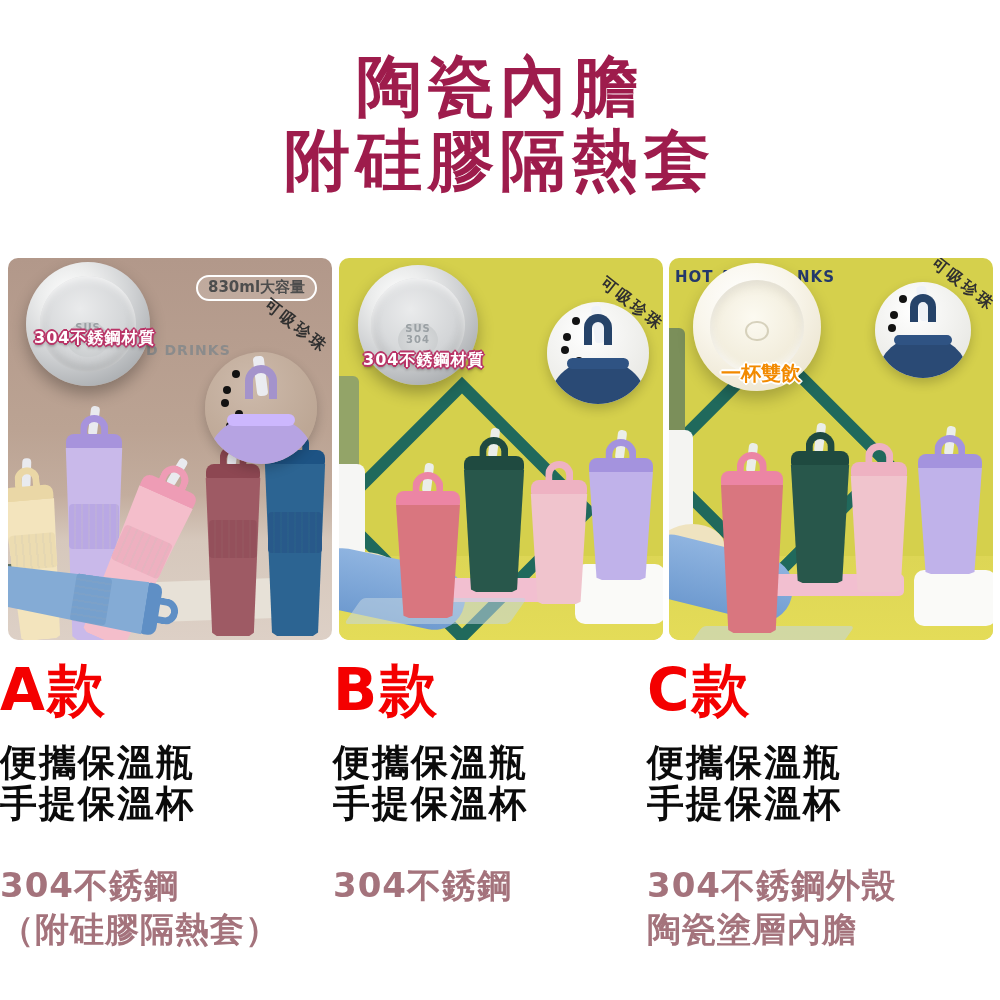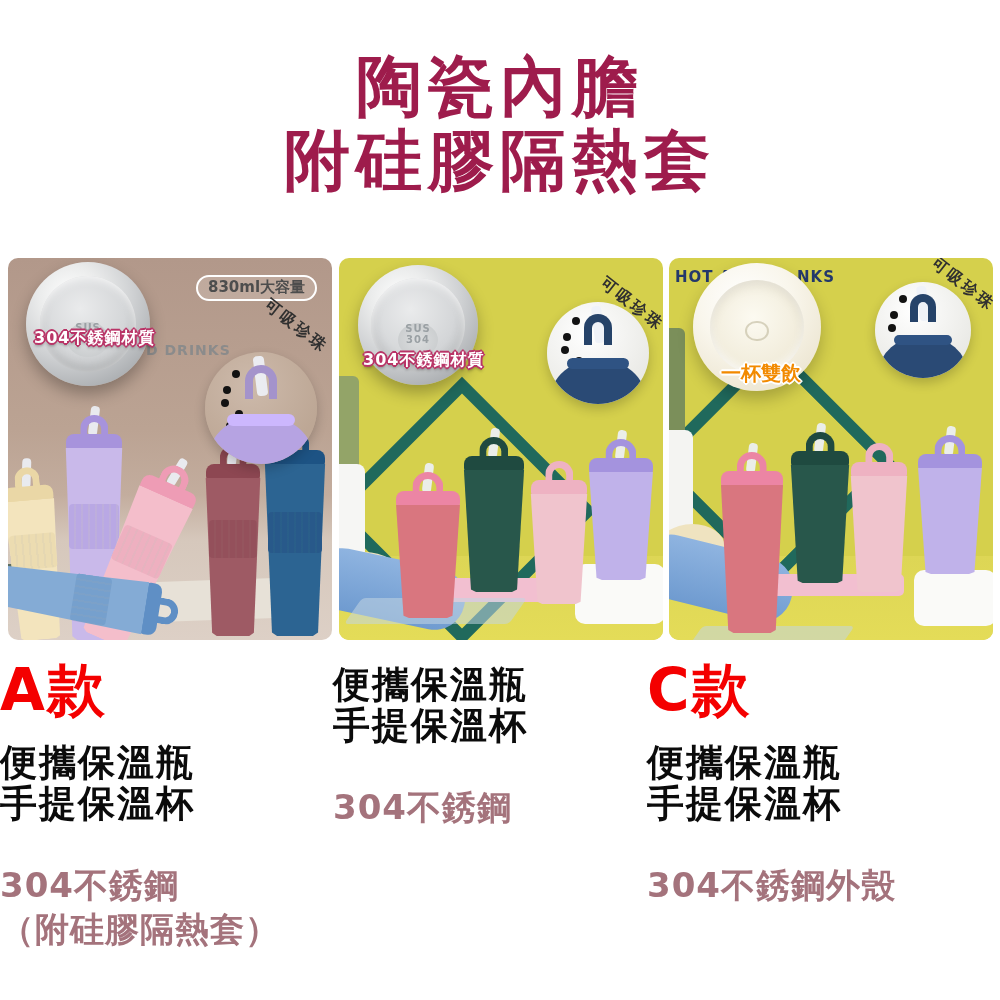--- a/index.html
+++ b/index.html
@@ -274,32 +274,34 @@
     <div>便攜保溫瓶</div>
     <div>手提保溫杯</div>
   </div>
   <div class="spec" style="margin-top:38px">
     <div>304不銹鋼</div>
     <div>（附硅膠隔熱套）</div>
   </div>
 </div>
 
 <div class="col" style="left:333px;top:652px">
+  <div class="model">B款</div>
   <div class="desc" style="margin-top:12px">
     <div>便攜保溫瓶</div>
     <div>手提保溫杯</div>
   </div>
   <div class="spec" style="margin-top:38px">
     <div>304不銹鋼</div>
     <div></div>
   </div>
 </div>
 
 <div class="col" style="left:647px;top:652px">
   <div class="model">C款</div>
   <div class="desc" style="margin-top:12px">
     <div>便攜保溫瓶</div>
     <div>手提保溫杯</div>
   </div>
   <div class="spec" style="margin-top:38px">
     <div>304不銹鋼外殼</div>
+    <div>陶瓷塗層內膽</div>
   </div>
 </div>
 
 </body></html>

